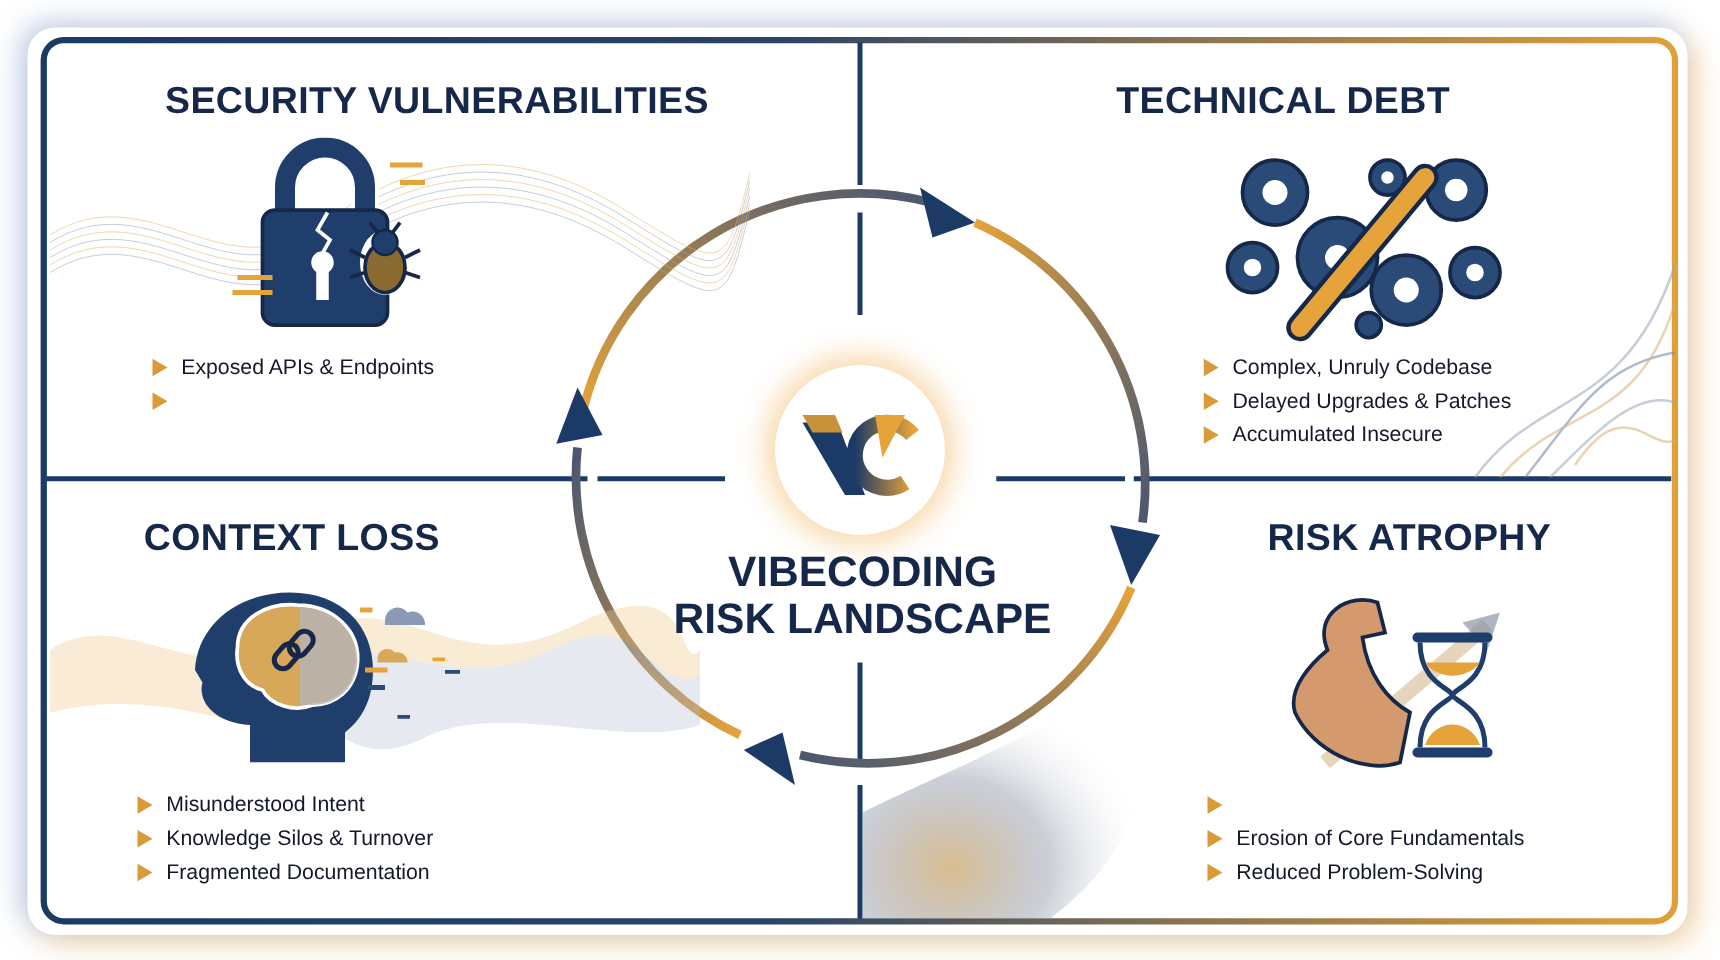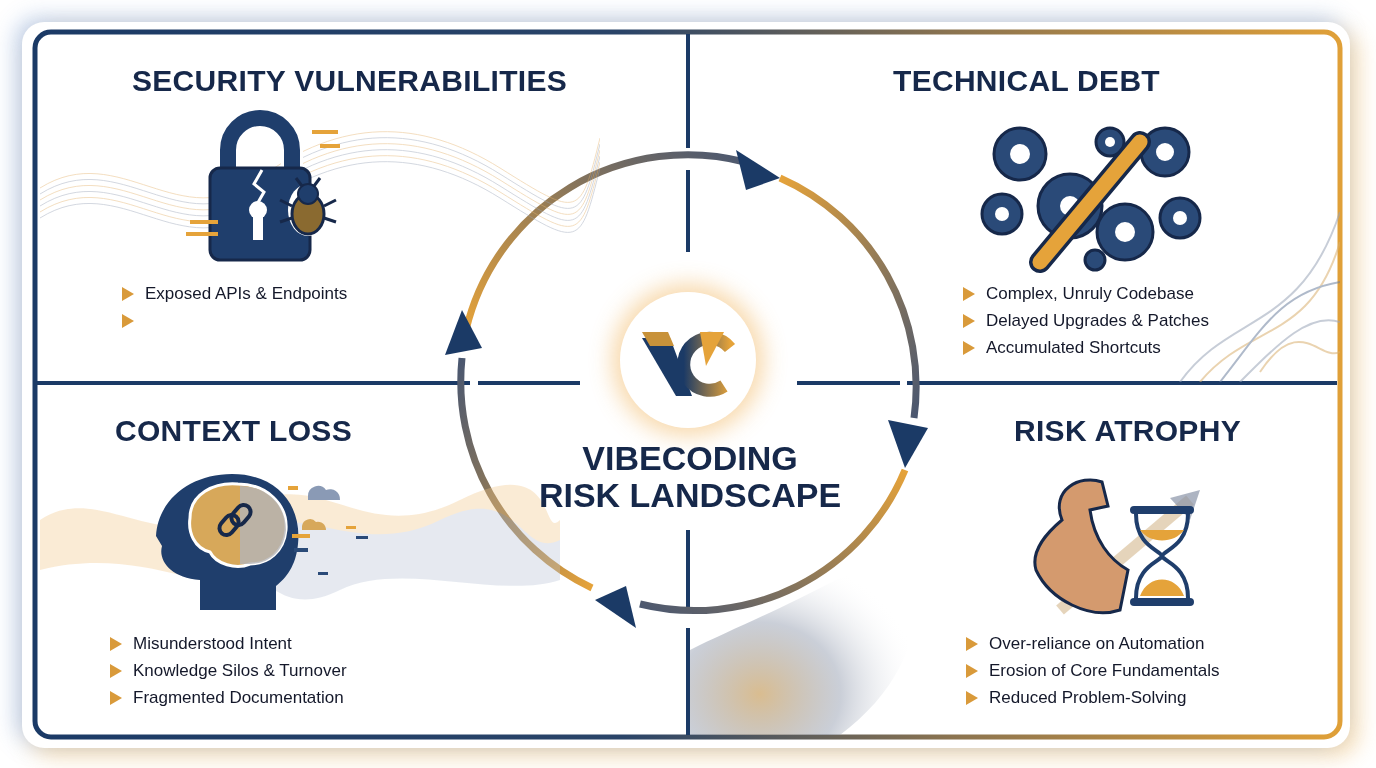--- a/index.html
+++ b/index.html
@@ -187,21 +187,21 @@
   <li>
       <span class="chev"></span>
       <span>Complex, Unruly Codebase</span>
     </li>
   <li>
       <span class="chev"></span>
       <span>Delayed Upgrades &amp; Patches</span>
     </li>
   <li>
       <span class="chev"></span>
-      <span>Accumulated Shortcuts</span>
+      <span>Accumulated Insecure</span>
     </li>
 </ul>
 
 <div class="quad-title" style="left:115px; top:414px;">CONTEXT LOSS</div>
 <svg class="illus" style="left:40px; top:460px;" width="520" height="150" viewBox="0 0 520 150">
   <g opacity="0.35">
     <path d="M0 60 C 60 20, 120 100, 200 50 S 320 90, 420 40 S 500 80, 520 60 L520 110 C 440 130, 360 80, 280 120 S 120 80, 0 110 Z" fill="#f2c78a"></path>
     <path d="M200 70 C 260 40, 320 100, 400 60 S 480 100, 520 80 L520 120 C 460 140, 360 100, 300 130 S 220 110, 200 100 Z" fill="#b8c3d6"></path>
   </g>
   <path d="M160 150 V120 C130 118,118 100,122 86 L116 76 C118 40,150 14,192 14 C236 14,262 44,258 84 C256 106,246 118,236 126 V150 Z" fill="#1f3e6c"></path>
@@ -254,21 +254,20 @@
   <path d="M372 50 C360 20,390 4,412 12 L418 36 L400 40 C404 70,420 90,438 100 L430 140 C400 150,360 130,346 100 C340 80,360 60,372 50 Z" fill="#d49a6e" stroke="#16284a" stroke-width="3"></path>
   <rect x="440" y="36" width="64" height="8" rx="4" fill="#1f3e6c"></rect>
   <rect x="440" y="128" width="64" height="8" rx="4" fill="#1f3e6c"></rect>
   <path d="M446 44 C446 76,470 80,472 86 C470 92,446 96,446 128 M498 44 C498 76,474 80,472 86 C474 92,498 96,498 128" fill="none" stroke="#1f3e6c" stroke-width="4"></path>
   <path d="M450 60 C460 74,484 74,494 60 Z" fill="#e5a33a"></path>
   <path d="M450 126 C458 104,486 104,494 126 Z" fill="#e5a33a"></path>
 </svg>
 <ul class="bullets" style="left:955px; top:630px;">
   <li>
       <span class="chev"></span>
-      <span>Over-reliance on Automation</span>
     </li>
   <li>
       <span class="chev"></span>
       <span>Erosion of Core Fundamentals</span>
     </li>
   <li>
       <span class="chev"></span>
       <span>Reduced Problem-Solving</span>
     </li>
 </ul>

